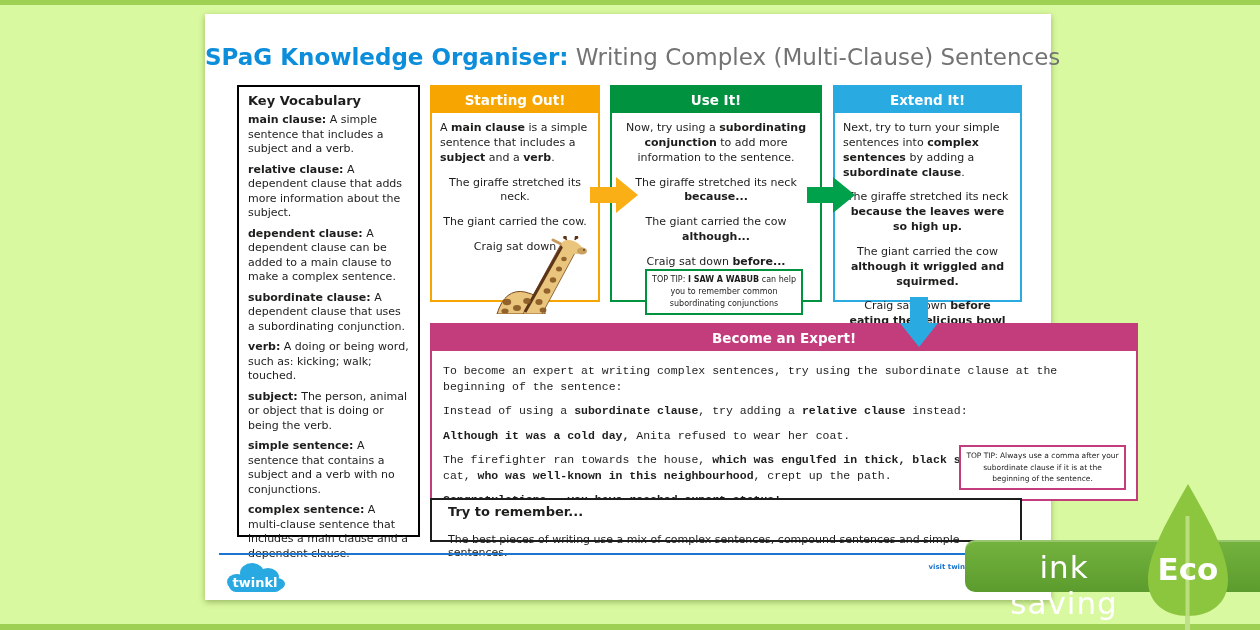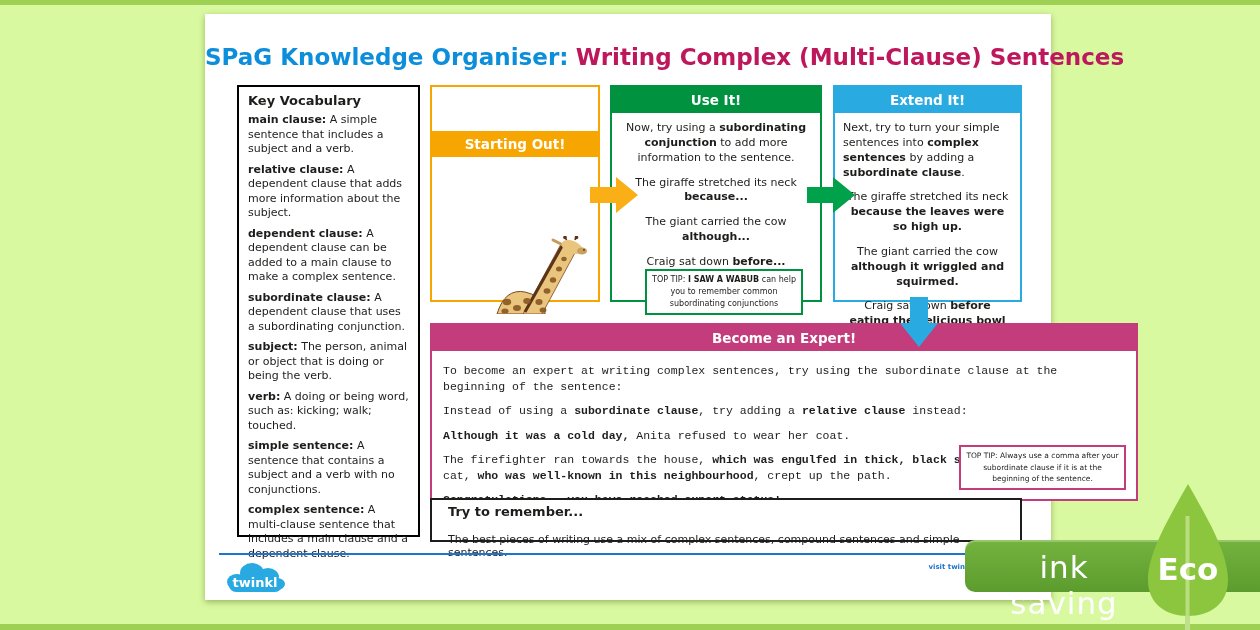--- a/index.html
+++ b/index.html
@@ -6,33 +6,33 @@
   .stage{position:relative;width:1260px;height:630px;background:#d9f9a0;overflow:hidden;
          font-family:"DejaVu Sans","Liberation Sans",sans-serif;color:#1d1d1b;}
   .edge{position:absolute;left:0;width:100%;background:#9ed153;}
   .edge-top{top:0;height:5px;}
   .edge-bottom{bottom:0;height:6px;}
   .page{position:absolute;left:205px;top:14px;width:846px;height:586px;background:#fff;
         box-shadow:0 2px 6px rgba(70,100,20,.45);}
 
   .title{position:absolute;top:30px;left:0;width:100%;text-align:center;font-size:23px;white-space:nowrap;}
   .t-bold{font-weight:bold;color:#0d8edb;}
-  .t-reg{color:#be185d;font-weight:bold;}
+  .t-reg{color:#737373;}
 
   .vocab{position:absolute;left:32px;top:71px;width:183px;height:452px;border:2px solid #000;
          padding:6px 9px;box-sizing:border-box;background:#fff;}
   .vocab h2{font-size:13px;margin:0 0 5px;}
   .vocab-entry{font-size:11px;line-height:1.32;margin:0 0 6px;}
 
   .step{position:absolute;top:71px;height:217px;border:2px solid;box-sizing:border-box;background:#fff;}
   .step-header{height:26px;line-height:26px;text-align:center;color:#fff;font-weight:bold;font-size:13.5px;}
   .step-body{padding:8px 8px 0;font-size:11px;line-height:1.35;position:relative;}
   .step-body p{margin:0 0 10px;}
   .s-orange{left:225px;width:170px;border-color:#f7a500;}
-  .s-orange .step-header{background:#f7a500;margin-top:44px;}
+  .s-orange .step-header{background:#f7a500;}
   .s-green{left:405px;width:212px;border-color:#00923f;}
   .s-green .step-header{background:#00923f;}
   .s-blue{left:628px;width:189px;border-color:#29abe2;}
   .s-blue .step-header{background:#29abe2;}
   .center{text-align:center;}
 
   .giraffe{position:absolute;left:290px;top:222px;width:106px;height:78px;z-index:4;}
 
   .arrow{position:absolute;z-index:6;}
   .arrow-orange{left:385px;top:163px;width:48px;height:36px;}
@@ -82,29 +82,37 @@
       <span class="t-reg"> Writing Complex (Multi-Clause) Sentences</span>
     </div>
 
     <div class="vocab">
       <h2>Key Vocabulary</h2>
       <div>
           <p class="vocab-entry"><b>main clause:</b> A simple sentence that includes a subject and a verb.</p>
           <p class="vocab-entry"><b>relative clause:</b> A dependent clause that adds more information about the subject.</p>
           <p class="vocab-entry"><b>dependent clause:</b> A dependent clause can be added to a main clause to make a complex sentence.</p>
           <p class="vocab-entry"><b>subordinate clause:</b> A dependent clause that uses a subordinating conjunction.</p>
+          <p class="vocab-entry"><b>verb:</b> A doing or being word, such as: kicking; walk; touched.</p>
           <p class="vocab-entry"><b>subject:</b> The person, animal or object that is doing or being the verb.</p>
-          <p class="vocab-entry"><b>verb:</b> A doing or being word, such as: kicking; walk; touched.</p>
           <p class="vocab-entry"><b>simple sentence:</b> A sentence that contains a subject and a verb with no conjunctions.</p>
           <p class="vocab-entry"><b>complex sentence:</b> A multi-clause sentence that includes a main clause and a dependent clause.</p>
         </div>
     </div>
 
     <div class="step s-orange">
       <div class="step-header">Starting Out!</div>
+      <div class="step-body">
+        <p>A <b>main clause</b> is a simple sentence that includes a <b>subject</b> and a <b>verb</b>.</p>
+        <div class="center">
+            <p>The giraffe stretched its neck.</p>
+            <p>The giant carried the cow.</p>
+            <p>Craig sat down</p>
+          </div>
+      </div>
     </div>
 
     <div class="step s-green">
       <div class="step-header">Use It!</div>
       <div class="step-body center">
         <p>Now, try using a <b>subordinating conjunction</b> to add more information to the sentence.</p>
         <div>
             <p>The giraffe stretched its neck <b>because...</b></p>
             <p>The giant carried the cow <b>although...</b></p>
             <p>Craig sat down <b>before...</b></p>

